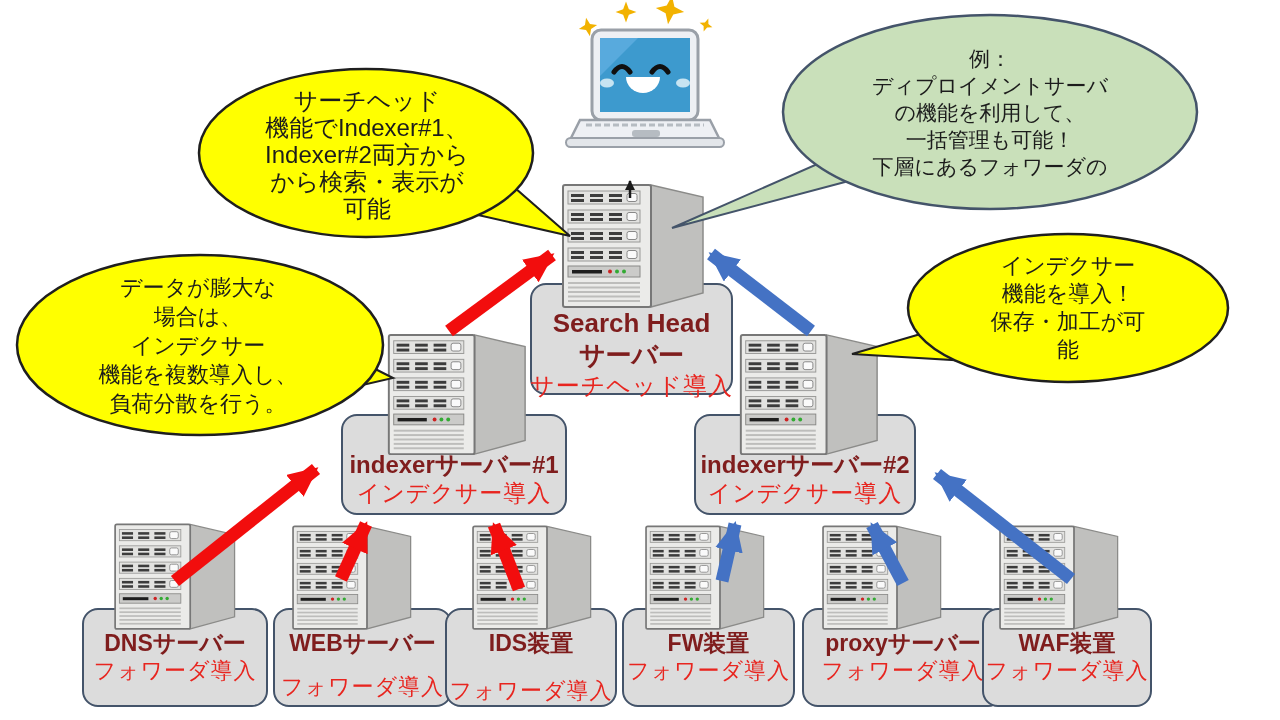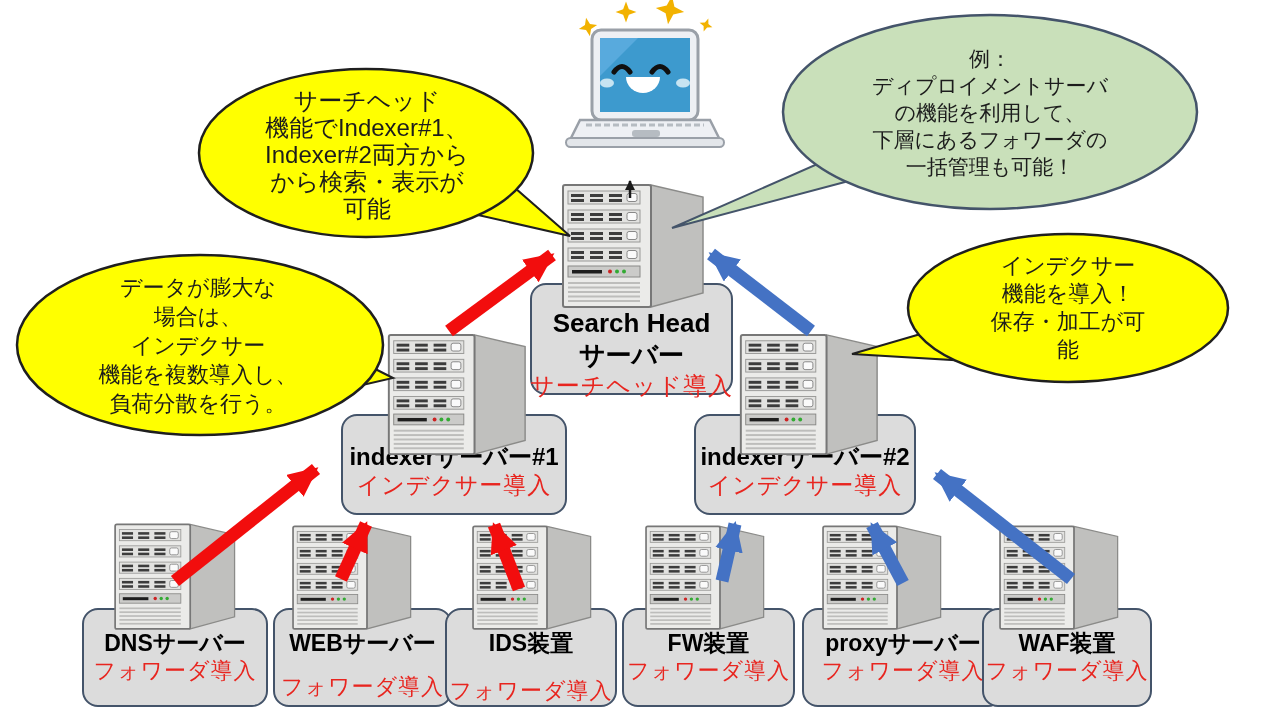--- a/index.html
+++ b/index.html
@@ -4,28 +4,28 @@
 <style>
   html,body{margin:0;padding:0;background:#fff;}
   .stage{position:relative;width:1280px;height:720px;background:#ffffff;overflow:hidden;
          font-family:"Liberation Sans",sans-serif;}
   .layer{position:absolute;left:0;top:0;width:1280px;height:720px;}
 
   
   .node-box{position:absolute;background:var(--box-fill,#dcdcdc);border:2px solid var(--box-border,#44546a);
             border-radius:16px;box-sizing:border-box;text-align:center;display:flex;flex-direction:column;
             align-items:center;}
-  .node-title{font-weight:bold;color:#000000;white-space:nowrap;}
+  .node-title{font-weight:bold;color:#7f1d1d;white-space:nowrap;}
   .node-deploy{color:var(--deploy-text,#e8251f);white-space:nowrap;letter-spacing:1px;}
 
   .box-sh{justify-content:flex-start;padding-top:22px;}
   .box-sh .node-title{font-size:26px;line-height:32px;}
   .box-sh .node-deploy{font-size:24px;line-height:30px;}
 
-  .box-idx{justify-content:flex-end;padding-bottom:14px;}
+  .box-idx{justify-content:flex-end;padding-bottom:6px;}
   .box-idx .node-title{font-size:24px;line-height:29px;}
   .box-idx .node-deploy{font-size:23px;line-height:28px;}
 
   .box-fwd{justify-content:flex-start;padding-top:20px;}
   .box-fwd .node-title{font-size:23px;line-height:27px;}
   .box-fwd .node-deploy{font-size:22px;line-height:28px;}
 
   
   .server-icon{position:absolute;display:block;}
   .server-icon svg{display:block;}
@@ -546,22 +546,22 @@
     <span>サーチヘッド</span>
     <span>機能でIndexer#1、</span>
     <span>Indexer#2両方から</span>
     <span>から検索・表示が</span>
     <span>可能</span>
   </div>
   <div class="bubble-text bt-green">
     <span>例：</span>
     <span>ディプロイメントサーバ</span>
     <span>の機能を利用して、</span>
+    <span>一括管理も可能！</span>
     <span>下層にあるフォワーダの</span>
-    <span>一括管理も可能！</span>
   </div>
   <div class="bubble-text bt-2">
     <span>データが膨大な</span>
     <span>場合は、</span>
     <span>インデクサー</span>
     <span>機能を複数導入し、</span>
     <span>負荷分散を行う。</span>
   </div>
   <div class="bubble-text bt-3">
     <span>インデクサー</span>

